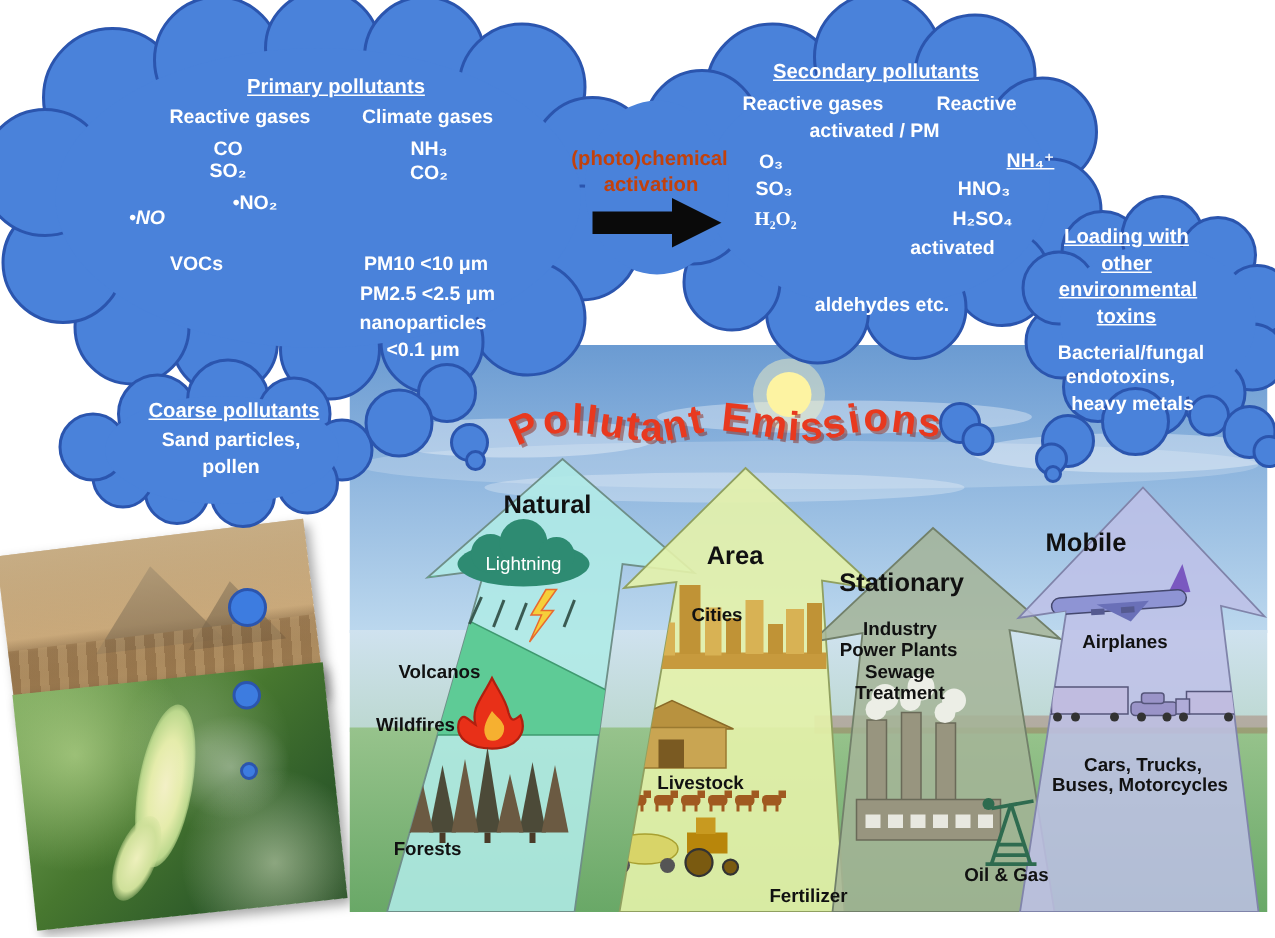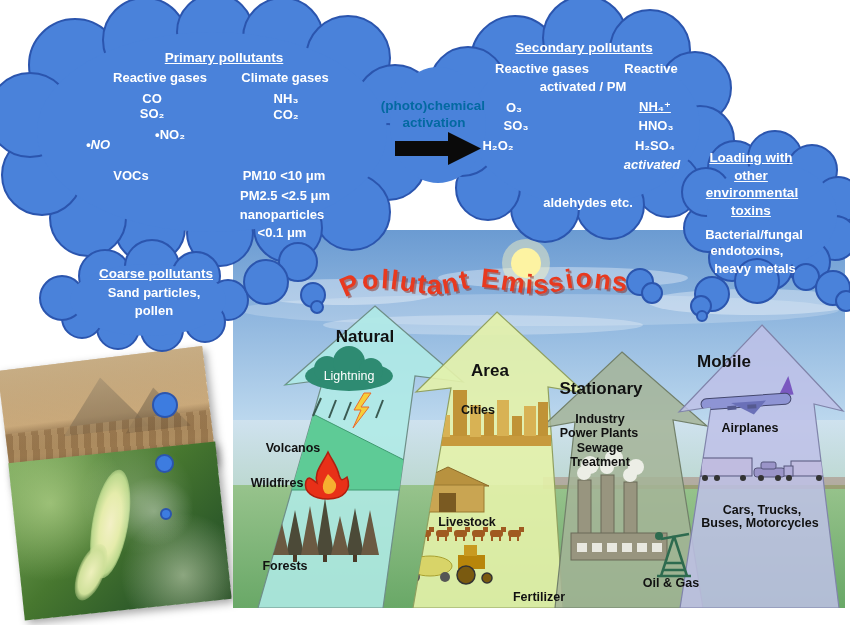--- a/index.html
+++ b/index.html
@@ -35,21 +35,21 @@
   svg text{font-family:"Liberation Sans","DejaVu Sans",sans-serif;}
   .lblbig{font-size:17px;font-weight:bold;fill:#111;}
   .lbl{font-size:12.5px;font-weight:bold;fill:#111;}
   .lblw{font-size:12.5px;fill:#fff;}
   .emis{font-size:27px;font-weight:bold;letter-spacing:1.5px;}
   
   #cloudlayer{position:absolute;left:0;top:0;z-index:30;pointer-events:none;}
   .ct{position:absolute;color:#fff;font-size:13px;font-weight:600;white-space:pre;
       transform:translateX(-50%);z-index:40;line-height:1;}
   .ct.title{font-weight:bold;text-decoration:underline;font-size:13.5px;}
-  .ct.black{color:#0369a1;font-weight:bold;font-size:13.5px;}
+  .ct.black{color:#c2410c;font-weight:bold;font-size:13.5px;}
 </style>
 </head>
 <body>
 <div id="stage">
 
 <div id="photo1" class="photo">
   <div class="pyr1"></div>
   <div class="pyr2"></div>
   <div class="haze"></div>
   <div class="sand"></div>
@@ -432,25 +432,25 @@
 <span class="ct" style="left:285px;top:189px;">PM2.5 &lt;2.5 μm</span>
 <span class="ct" style="left:282px;top:208px;">nanoparticles</span>
 <span class="ct" style="left:282px;top:226px;">&lt;0.1 μm</span>
 
 <span class="ct title" style="left:584px;top:41px;">Secondary pollutants</span>
 <span class="ct" style="left:542px;top:62px;">Reactive gases</span>
 <span class="ct" style="left:651px;top:62px;">Reactive</span>
 <span class="ct" style="left:583px;top:80px;">activated / PM</span>
 <span class="ct" style="left:514px;top:101px;">O₃</span>
 <span class="ct" style="left:516px;top:119px;">SO₃</span>
-<span class="ct" style="left:498px;top:139px;">H₂O₂</span>
-<span class="ct" style="left:655px;top:100px;text-decoration:underline;">NH₄⁺</span>
+<span class="ct" style="left:517px;top:139px;font-family:Liberation Serif, serif;">H₂O₂</span>
+<span class="ct" style="left:687px;top:100px;text-decoration:underline;">NH₄⁺</span>
 <span class="ct" style="left:656px;top:119px;">HNO₃</span>
 <span class="ct" style="left:655px;top:139px;">H₂SO₄</span>
-<span class="ct" style="left:652px;top:158px;font-style:italic;">activated</span>
+<span class="ct" style="left:635px;top:158px;">activated</span>
 <span class="ct" style="left:588px;top:196px;">aldehydes etc.</span>
 
 <span class="ct title" style="left:751px;top:151px;">Loading with</span>
 <span class="ct title" style="left:751px;top:169px;">other</span>
 <span class="ct title" style="left:752px;top:186px;">environmental</span>
 <span class="ct title" style="left:751px;top:204px;">toxins</span>
 <span class="ct" style="left:754px;top:228px;">Bacterial/fungal</span>
 <span class="ct" style="left:747px;top:244px;">endotoxins,</span>
 <span class="ct" style="left:755px;top:262px;">heavy metals</span>
 

